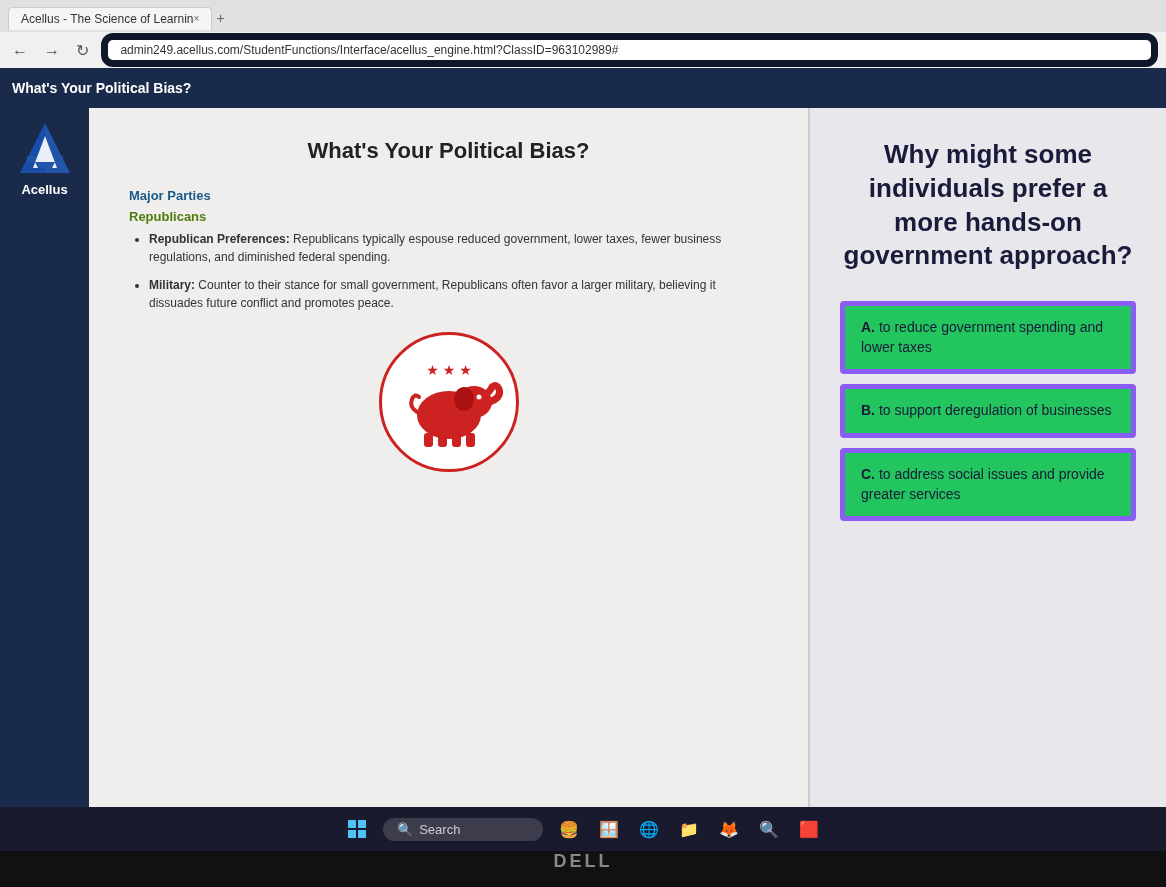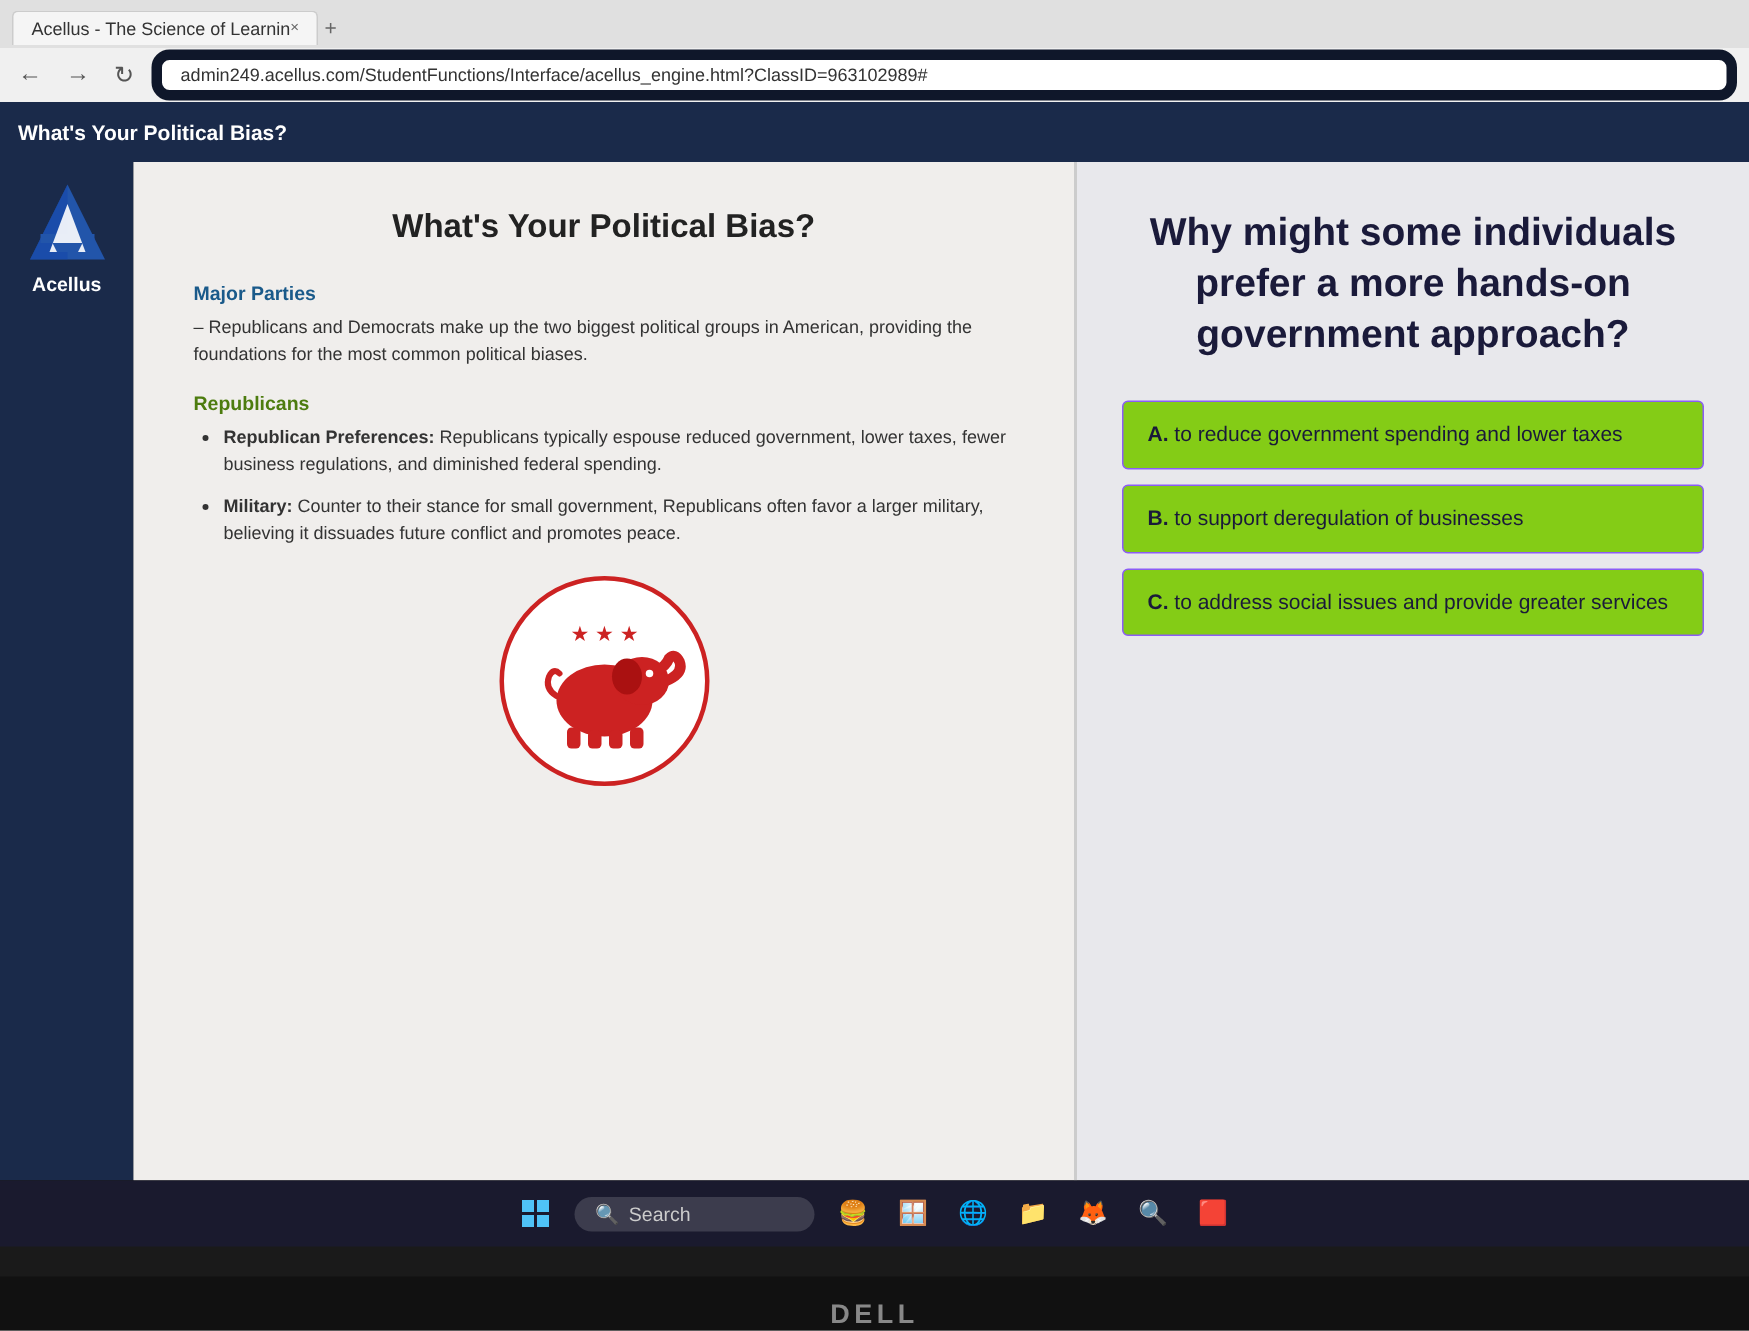--- a/index.html
+++ b/index.html
@@ -184,38 +184,38 @@
       justify-content: center;
       background: white;
     }
     .elephant-svg {
       width: 110px;
       height: 110px;
     }
 
     
     .right-panel {
-      width: 448px;
+      width: 356px;
       background: #e8e8ec;
       padding: 30px 30px;
       display: flex;
       flex-direction: column;
       flex-shrink: 0;
     }
     .question-text {
       font-size: 26px;
       font-weight: bold;
       color: #1a1a3a;
       text-align: center;
       margin-bottom: 28px;
       line-height: 1.3;
     }
     .answer-option {
-      background: #84cc16;
-      border: 1px solid #8b5cf6;
+      background: #22c55e;
+      border: 5px solid #8b5cf6;
       border-radius: 4px;
       padding: 12px 16px;
       margin-bottom: 10px;
       font-size: 14px;
       color: #1a1a3a;
       cursor: pointer;
       line-height: 1.4;
     }
 
     
@@ -249,23 +249,22 @@
       color: #ccc;
       font-size: 13px;
       width: 160px;
     }
 
     
     .bottom-bar {
       background: #111;
       height: 36px;
       display: flex;
-      align-items: flex-end;
+      align-items: flex-start;
       justify-content: center;
-      margin-top: 20px;
     }
     .dell-logo {
       color: #888;
       font-size: 18px;
       font-weight: bold;
       letter-spacing: 3px;
     }
   </style>
 </head>
 <body>
@@ -304,24 +303,20 @@
     </svg>
     <span class="sidebar-label">Acellus</span>
   </div>
 
   <div class="main-content">
 
     <div class="left-panel">
       <h2>What's Your Political Bias?</h2>
 
       <div class="section-title">Major Parties</div>
-      <p class="body-text">
-        <span>–</span>
-        <span>Republicans and Democrats make up the two biggest political groups in American, providing the foundations for the most common political biases.</span>
-      </p>
 
       <div class="subsection-title">Republicans</div>
 
       <ul class="bullet-list">
         <li>
           <strong>Republican Preferences:</strong>
           <span> Republicans typically espouse reduced government, lower taxes, fewer business regulations, and diminished federal spending.</span>
         </li>
         <li>
           <strong>Military:</strong>

